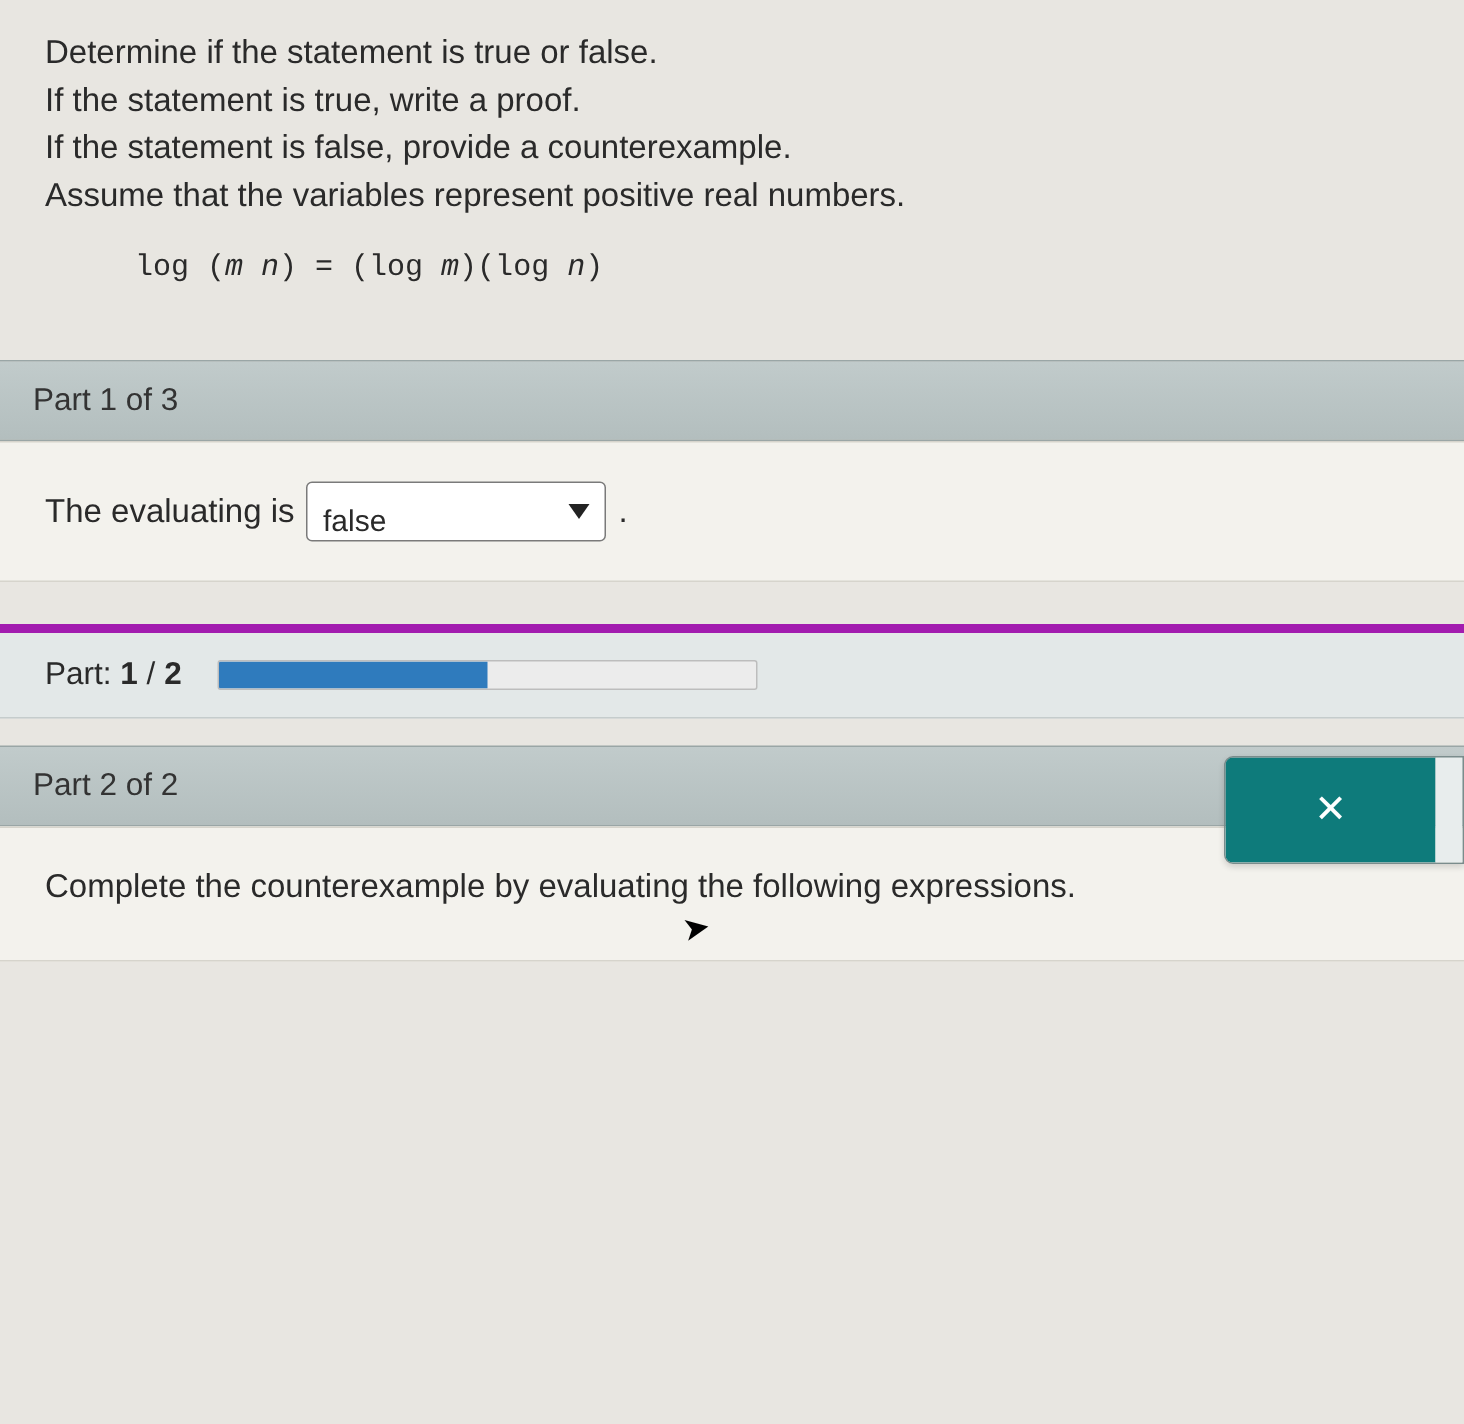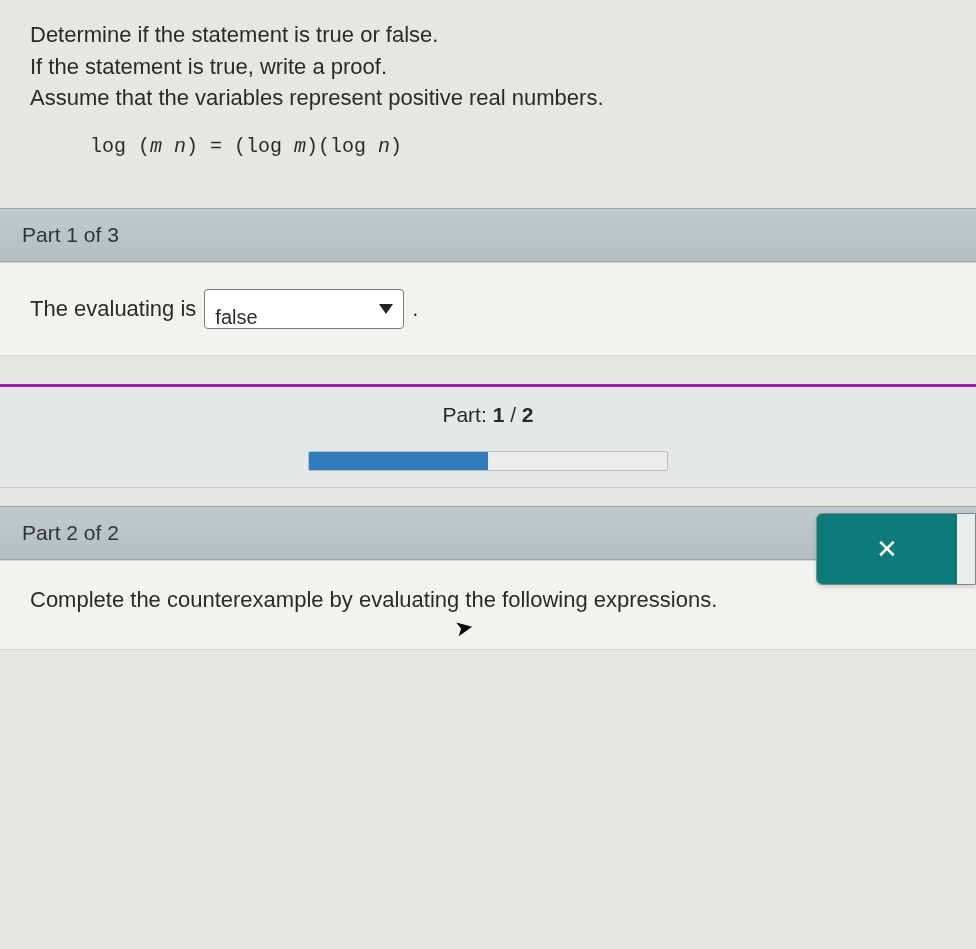--- a/index.html
+++ b/index.html
@@ -63,29 +63,28 @@
     right: 10px;
     top: 50%;
     transform: translateY(-50%);
     width: 0; height: 0;
     border-left: 7px solid transparent;
     border-right: 7px solid transparent;
     border-top: 10px solid #222;
   }
   .progress-row {
     background: #e3e8e8;
-    border-top: 3px solid #a21caf;
+    border-top: 6px solid #a21caf;
     border-bottom: 1px solid #c5cccc;
     padding: 16px 30px;
     display: flex;
     align-items: center;
     gap: 24px;
     font-size: 21px;
     margin-top: 28px;
-    flex-direction: column;
   }
   .progress-label .current { font-weight: bold; }
   .progress-bar {
     width: 360px;
     height: 20px;
     background: #ececec;
     border: 1px solid #bdbdbd;
     border-radius: 2px;
     overflow: hidden;
   }
@@ -150,20 +149,21 @@
     color: #000;
     transform: rotate(-10deg);
   }
 </style>
 </head>
 <body>
 
 <div class="question-area">
   <div class="line">Determine if the statement is true or false.</div>
   <div class="line">If the statement is true, write a proof.</div>
+  <div class="line">If the statement is false, provide a counterexample.</div>
   <div class="line">Assume that the variables represent positive real numbers.</div>
   <div class="equation">
     log (<i>m n</i>) = (log <i>m</i>)(log <i>n</i>)
   </div>
 </div>
 
 <div class="section">
   <div class="section-header">Part 1 of 3</div>
   <div class="section-body">
     <div class="statement-row">

